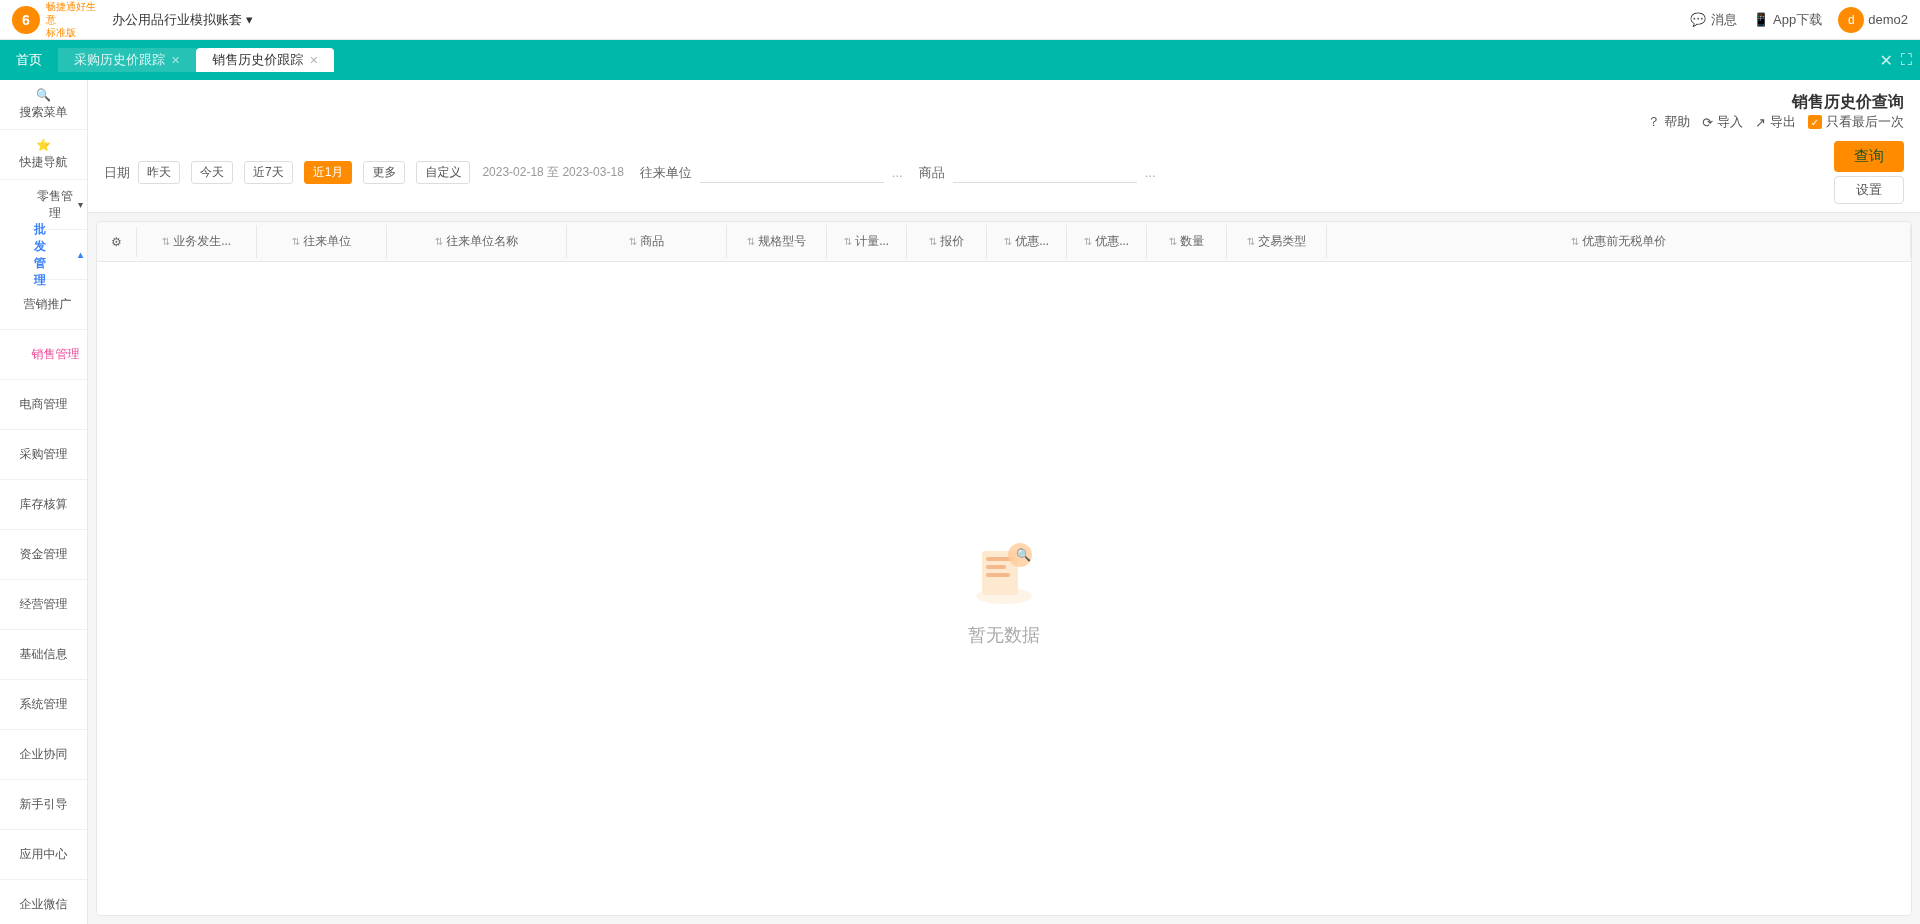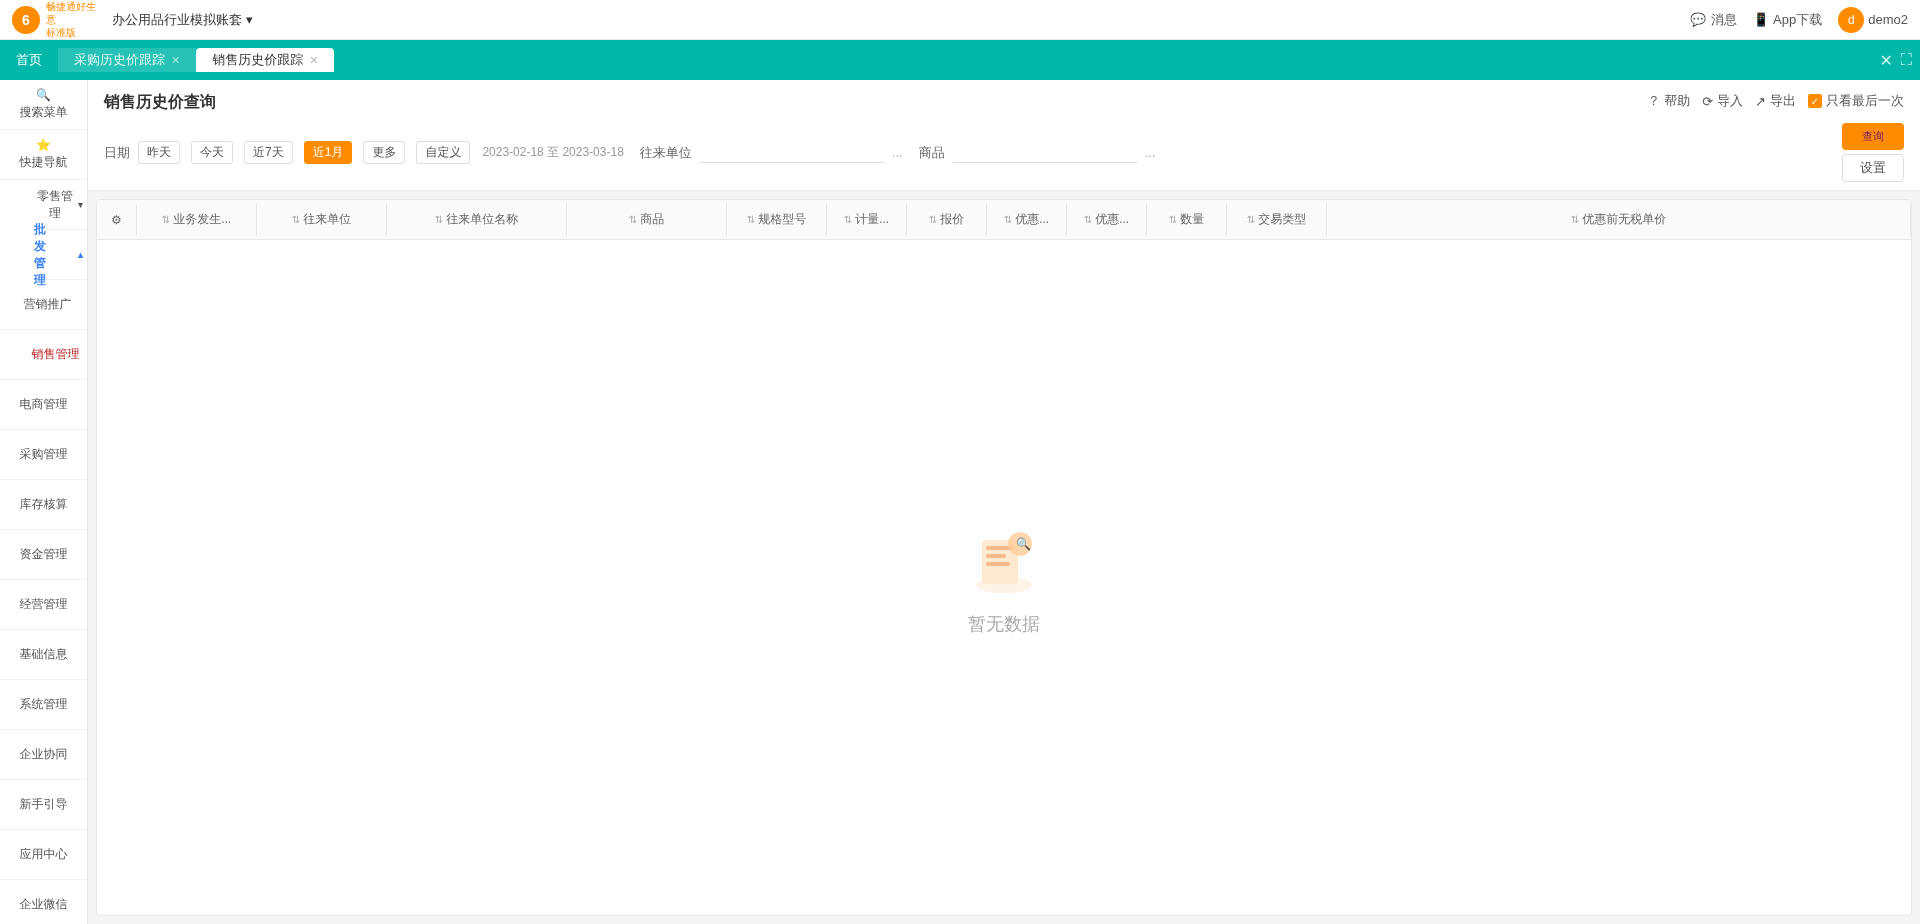--- a/index.html
+++ b/index.html
@@ -168,23 +168,24 @@
     }
 
     
     .page-header {
       background: #fff;
       padding: 12px 16px 8px;
       border-bottom: 1px solid #e8e8e8;
     }
     .page-title-row {
       display: flex;
-      align-items: flex-start;
+      align-items: flex-end;
       justify-content: space-between;
       margin-bottom: 10px;
+      flex-direction: column;
     }
     .page-title {
       font-size: 16px;
       font-weight: bold;
       color: #333;
     }
     .page-actions {
       display: flex;
       align-items: center;
       gap: 12px;
@@ -265,25 +266,25 @@
       min-width: 160px;
       color: #333;
       background: transparent;
     }
     .filter-dots {
       color: #aaa;
       font-size: 13px;
     }
     .btn-query {
       background: #ff8c00;
-      color: #701a75;
+      color: #14532d;
       border: none;
       border-radius: 4px;
       padding: 6px 20px;
-      font-size: 11px;
+      font-size: 15px;
       cursor: pointer;
       text-align: right;
     }
     .btn-settings {
       background: #fff;
       color: #555;
       border: 1px solid #ddd;
       border-radius: 4px;
       padding: 4px 14px;
       font-size: 13px;
@@ -428,21 +429,21 @@
       <span>零售管理</span>
       <span class="sidebar-arrow">▾</span>
     </div>
     <div class="sidebar-item has-arrow" style="color:#3b82f6;font-weight:bold;gap:32px;">
       <span>批发管理</span>
       <span class="sidebar-arrow">▴</span>
     </div>
     <div class="sidebar-item" style="padding-left:12px;font-size:12px;">
       <span>营销推广</span>
     </div>
-    <div class="sidebar-item" style="padding-left:28px;font-size:12px;color:#b91c1c;">
+    <div class="sidebar-item" style="padding-left:28px;font-size:12px;color:#ec4899;">
       <span>销售管理</span>
     </div>
     <div class="sidebar-item">
       <span>电商管理</span>
     </div>
     <div class="sidebar-item">
       <span>采购管理</span>
     </div>
     <div class="sidebar-item">
       <span>库存核算</span>

